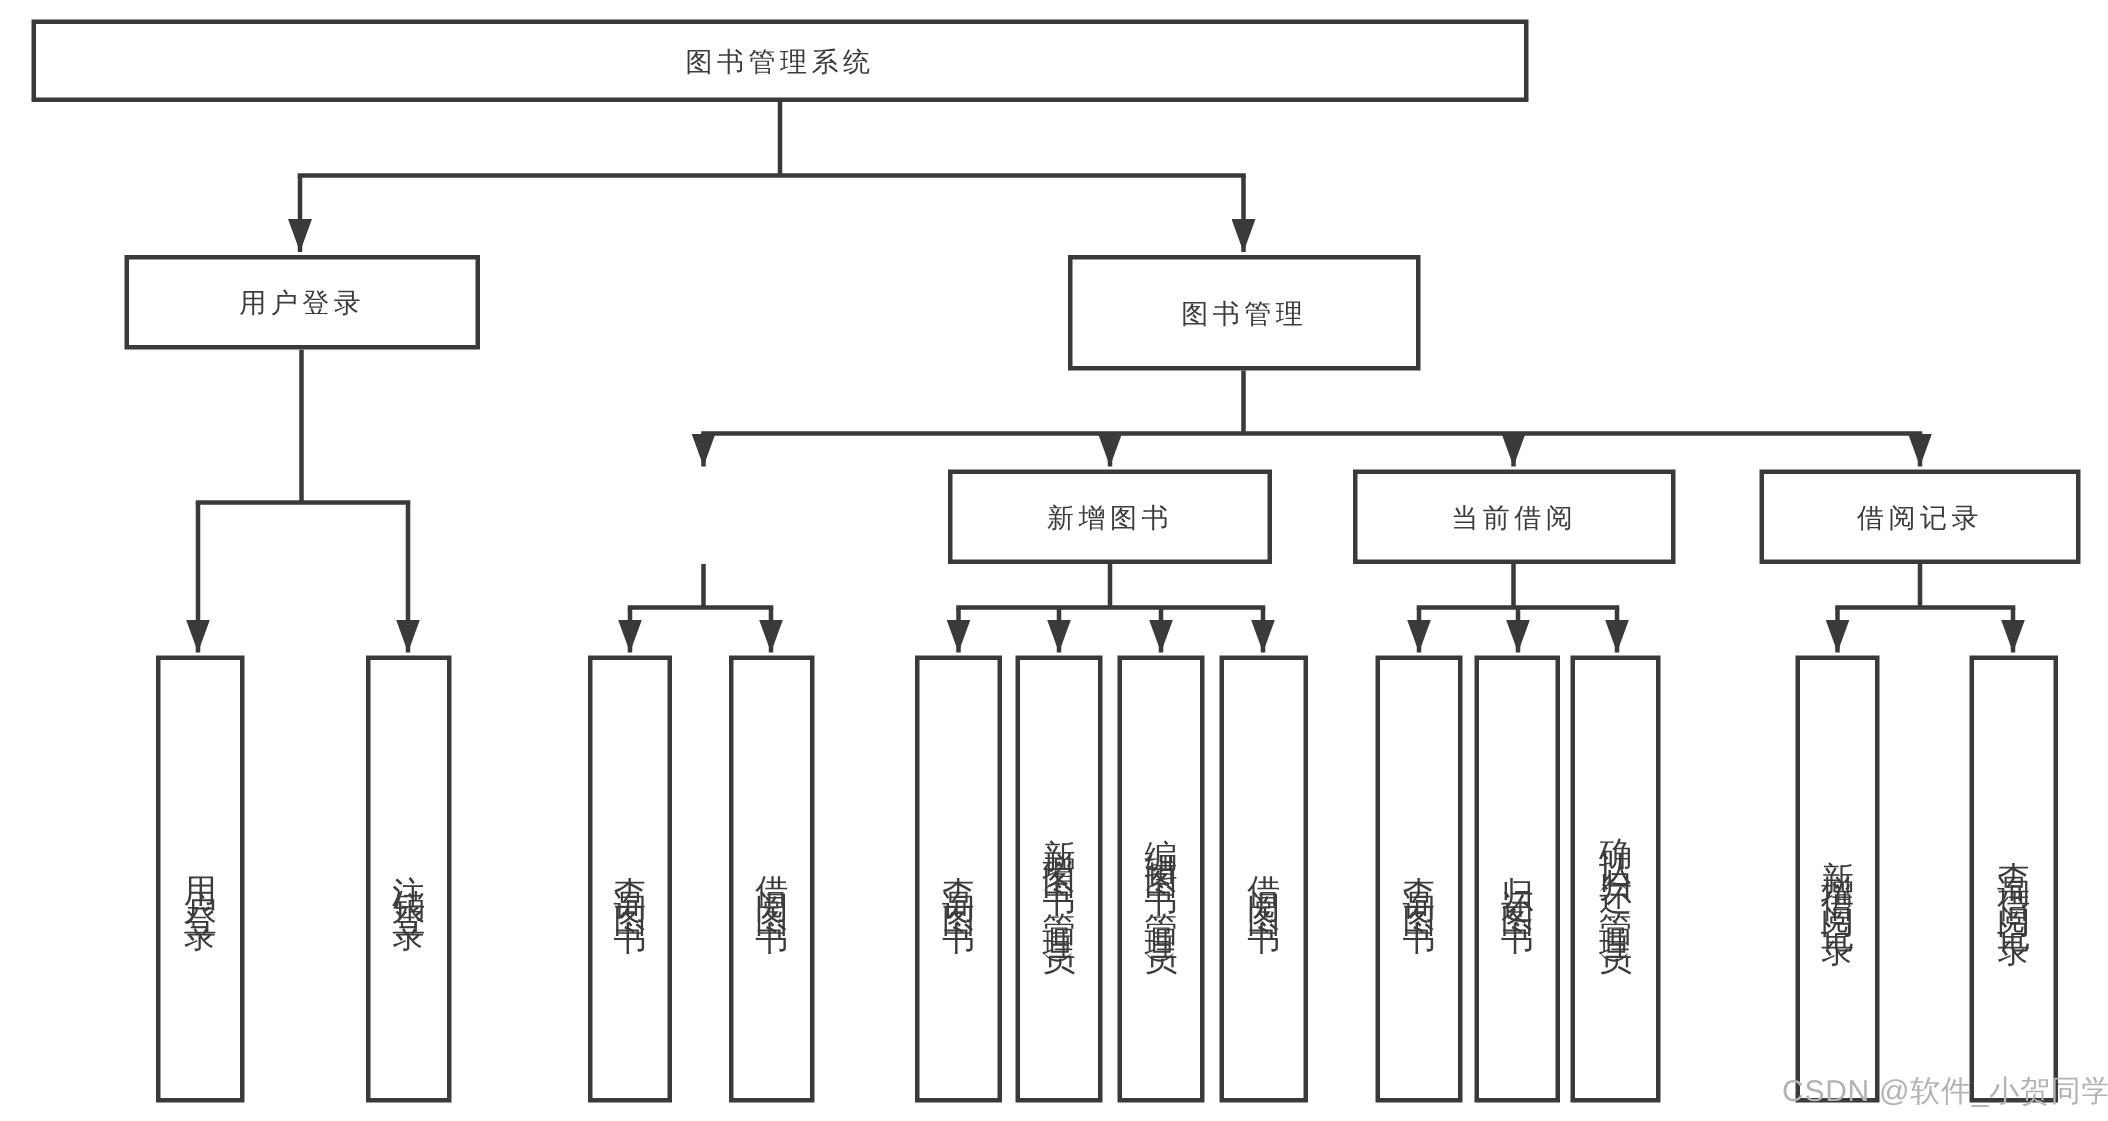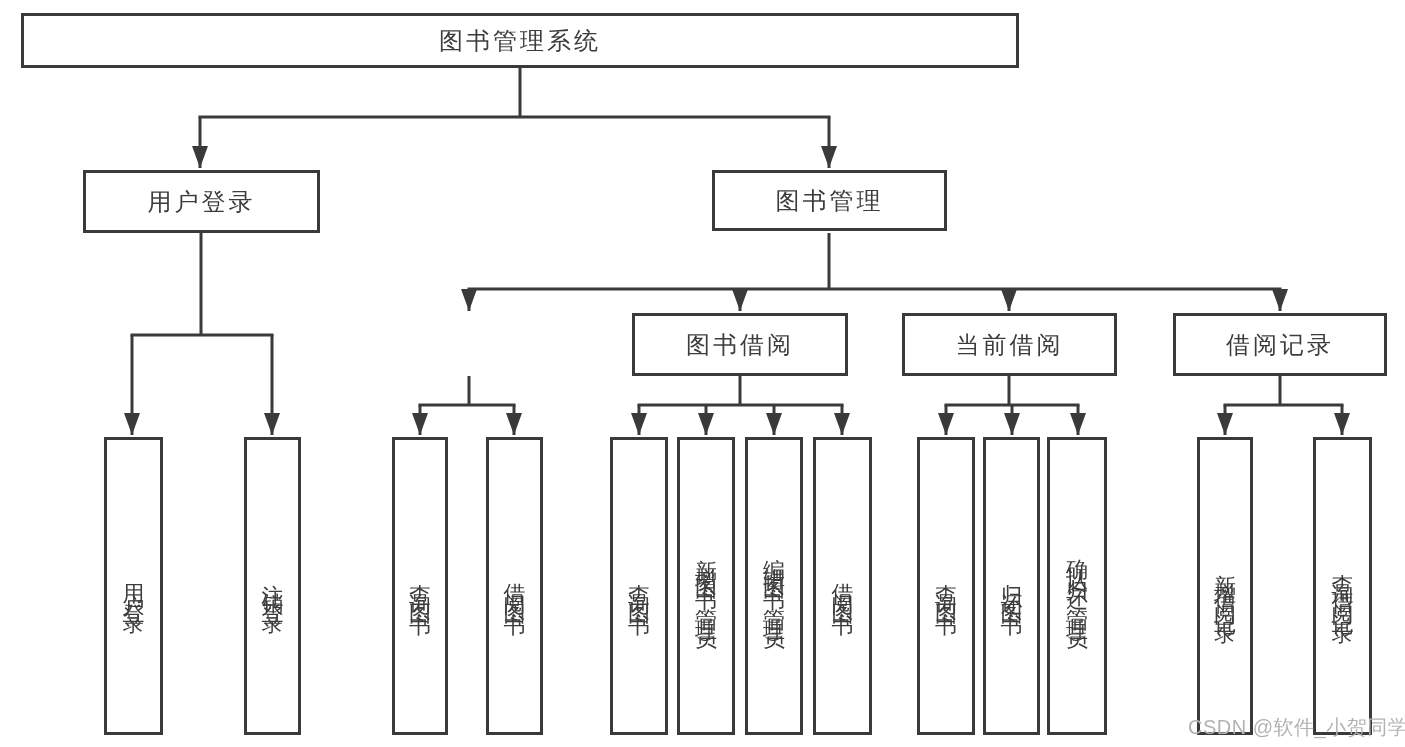--- a/index.html
+++ b/index.html
@@ -21,21 +21,21 @@
     position:absolute;
     box-sizing:border-box;
     border:3px solid var(--line);
     background:#fff;
     display:flex;
     align-items:center;
     justify-content:center;
     color:var(--text);
   }
   .box.h .hl{
-    font-size:24px;
+    font-size:18px;
     letter-spacing:3px;
     white-space:nowrap;
     color:var(--text);
   }
   .box.v{top:437px;height:298px;}
   .box.v .vl{
     writing-mode:vertical-rl;
     text-orientation:mixed;
     font-size:22px;
     letter-spacing:10px;
@@ -115,26 +115,26 @@
     </g>
   </svg>
 
   <div class="box h" style="left:21px;top:13px;width:998px;height:55px">
     <span class="hl">图书管理系统</span>
   </div>
 
   <div class="box h" style="left:83px;top:170px;width:237px;height:63px">
     <span class="hl">用户登录</span>
   </div>
-  <div class="box h" style="left:712px;top:170px;width:235px;height:61px">
+  <div class="box h" style="left:712px;top:170px;width:235px;height:77px">
     <span class="hl">图书管理</span>
   </div>
 
   <div class="box h" style="left:632px;top:313px;width:216px;height:63px">
-    <span class="hl">图书借阅</span>
+    <span class="hl">新增图书</span>
   </div>
   <div class="box h" style="left:902px;top:313px;width:215px;height:63px">
     <span class="hl">当前借阅</span>
   </div>
   <div class="box h" style="left:1173px;top:313px;width:214px;height:63px">
     <span class="hl">借阅记录</span>
   </div>
 
   <div class="box v" style="left:104px;width:59px">
     <span class="vl">用户登录</span>

